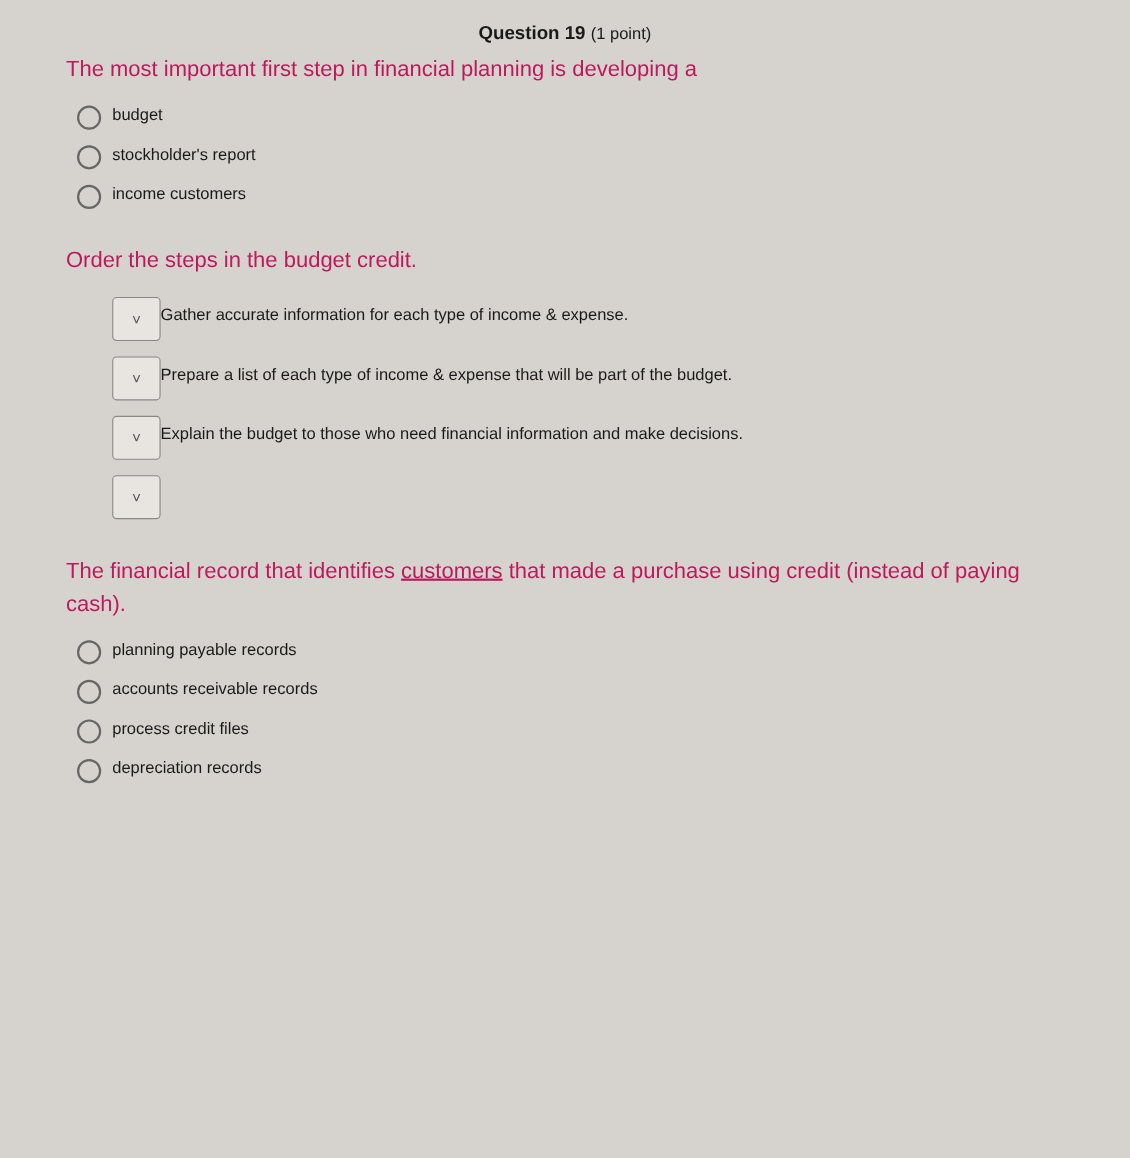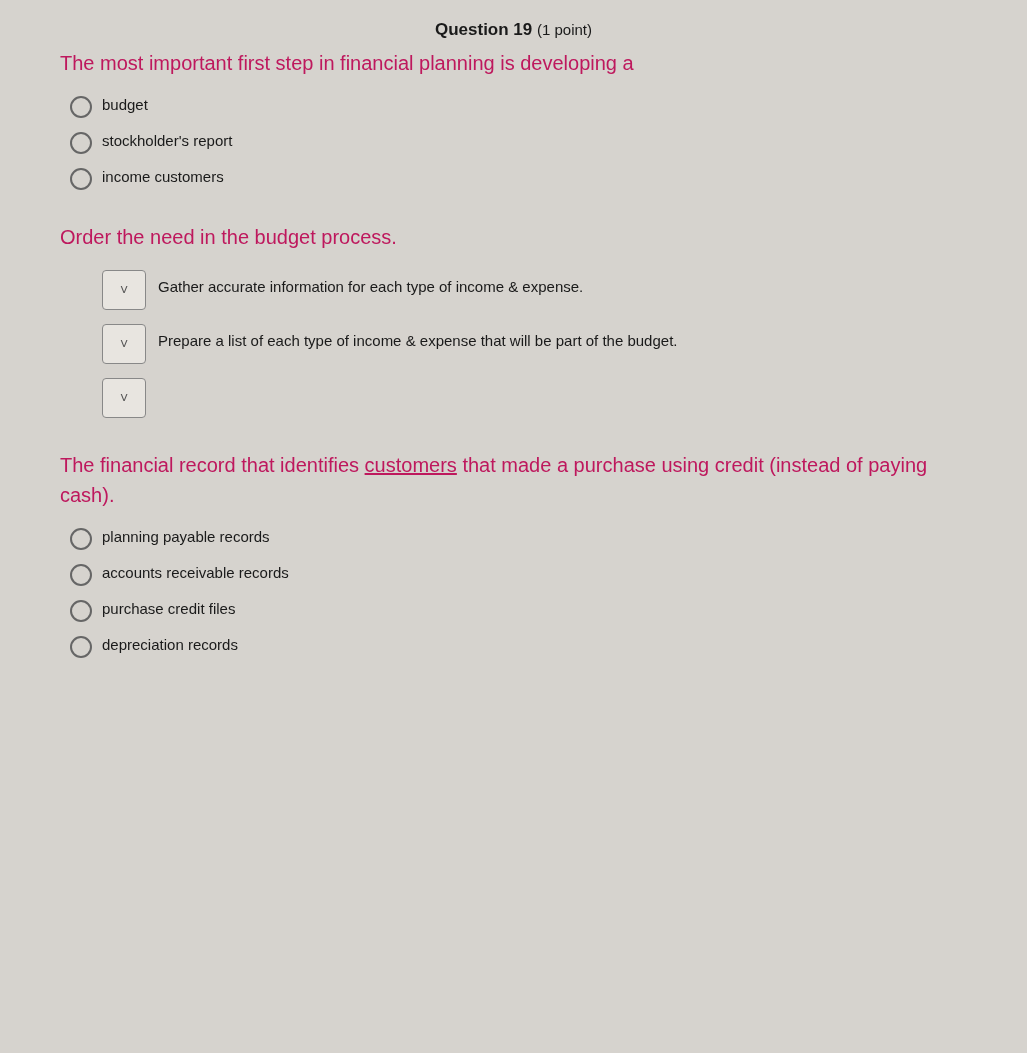--- a/index.html
+++ b/index.html
@@ -72,21 +72,20 @@
     .ordering-list {
       list-style: none;
       margin-left: 40px;
     }
 
     .ordering-list li {
       display: flex;
       align-items: flex-start;
       margin-bottom: 14px;
       font-size: 15px;
-      gap: 12px;
       padding-left: 22px;
     }
 
     .dropdown-box {
       width: 44px;
       height: 40px;
       border: 1.5px solid #888;
       border-radius: 4px;
       background: #e8e5e0;
       display: flex;
@@ -128,29 +127,33 @@
       <span>stockholder's report</span>
     </li>
     <li>
       <span class="radio-circle"></span>
       <span>income customers</span>
     </li>
   </ul>
 </div>
 
 <div class="question-block">
-  <div class="question-prompt">Order the need in the budget process.</div>
+  <div class="question-prompt">Order the steps in the budget credit.</div>
   <ul class="ordering-list">
     <li>
       <div class="dropdown-box"></div>
       <span class="ordering-text">Gather accurate information for each type of income &amp; expense.</span>
     </li>
     <li>
       <div class="dropdown-box"></div>
       <span class="ordering-text">Prepare a list of each type of income &amp; expense that will be part of the budget.</span>
+    </li>
+    <li>
+      <div class="dropdown-box"></div>
+      <span class="ordering-text">Explain the budget to those who need financial information and make decisions.</span>
     </li>
     <li>
       <div class="dropdown-box"></div>
     </li>
   </ul>
 </div>
 
 <div class="question-block">
   <div class="question-prompt">
     The financial record that identifies <span class="underline">customers</span> that made a purchase using credit (instead of paying cash).
@@ -159,20 +162,20 @@
     <li>
       <span class="radio-circle"></span>
       <span>planning payable records</span>
     </li>
     <li>
       <span class="radio-circle"></span>
       <span>accounts receivable records</span>
     </li>
     <li>
       <span class="radio-circle"></span>
-      <span>purchase credit files</span>
+      <span>process credit files</span>
     </li>
     <li>
       <span class="radio-circle"></span>
       <span>depreciation records</span>
     </li>
   </ul>
 </div>
 
 </body></html>

